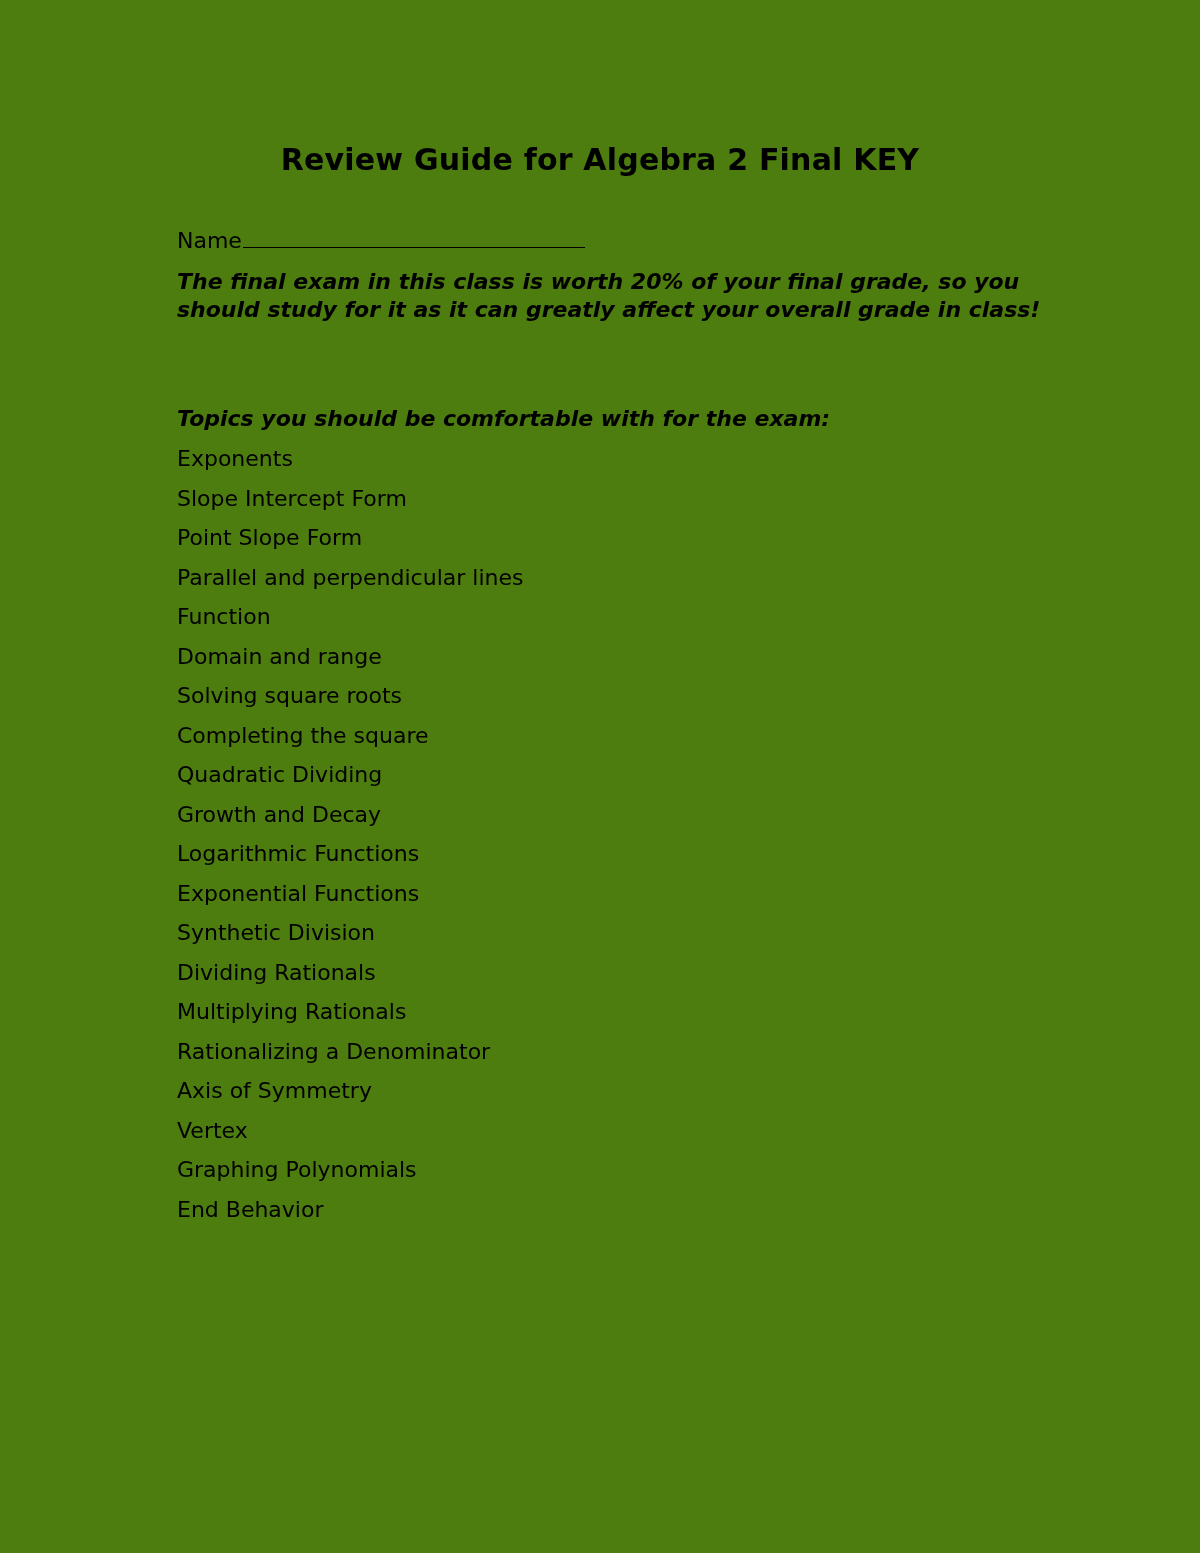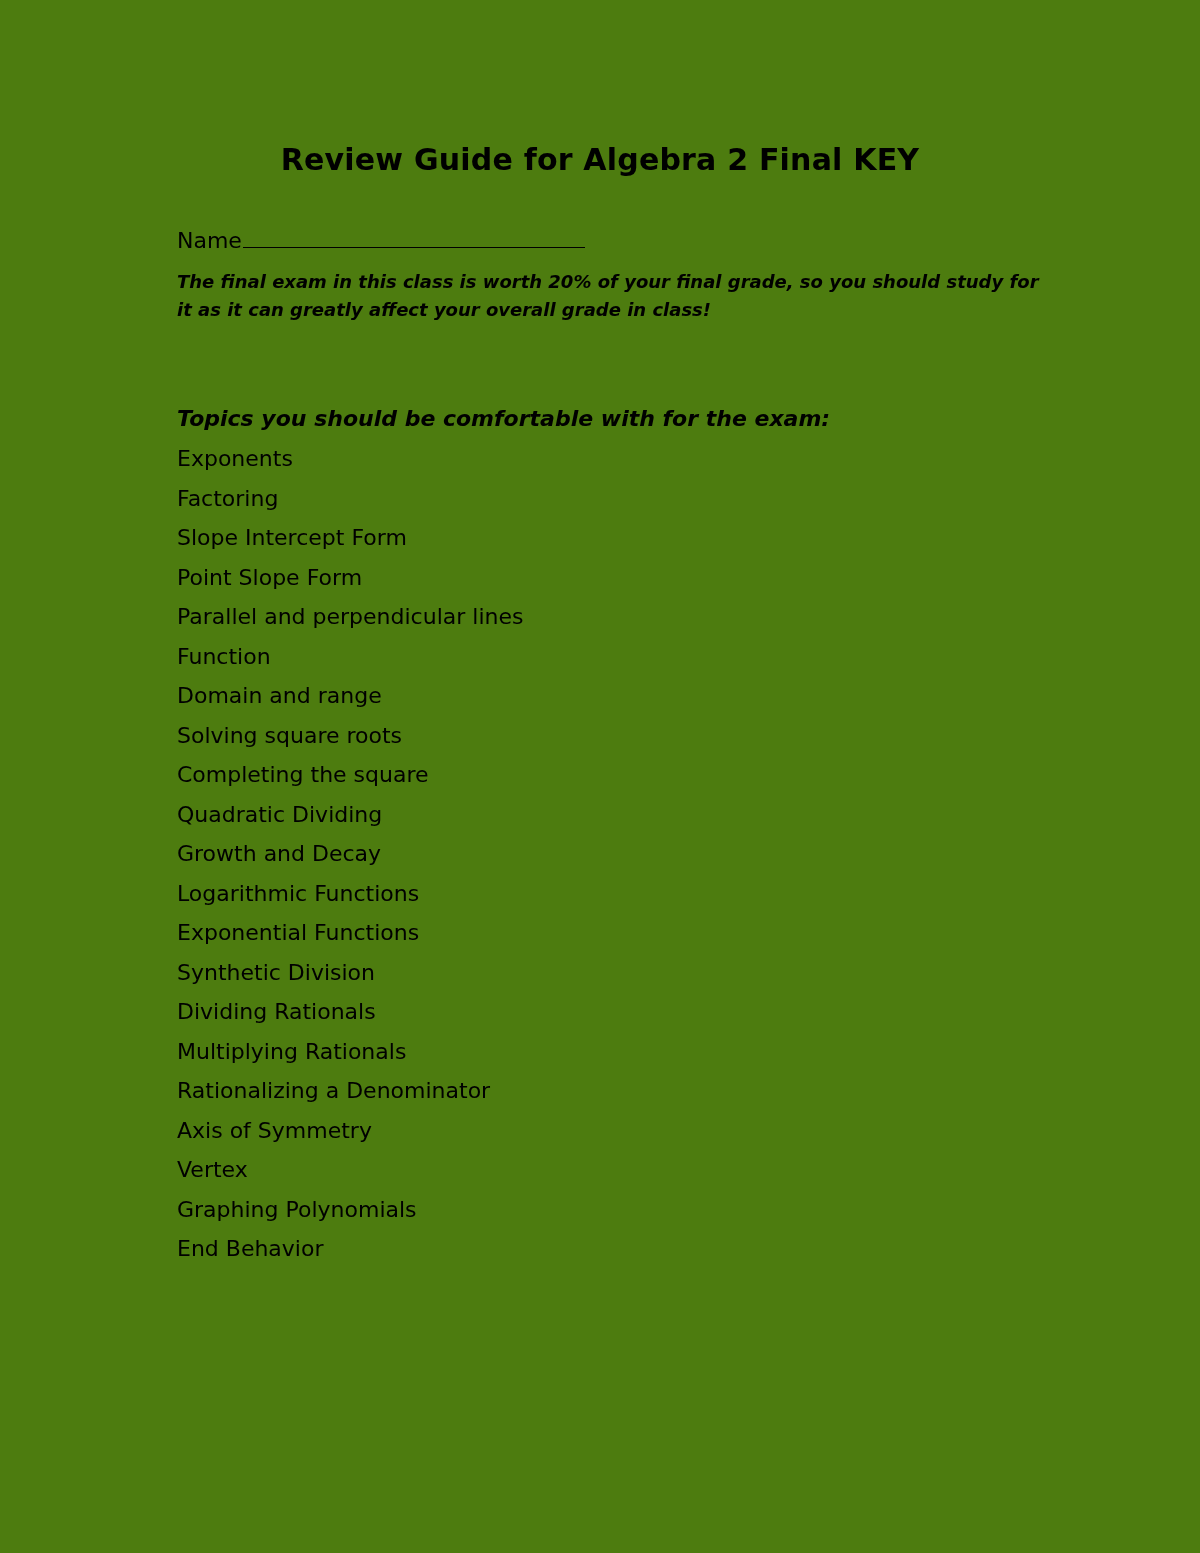--- a/index.html
+++ b/index.html
@@ -49,21 +49,21 @@
       border-bottom: 1.5px solid #000;
       height: 24px;
       vertical-align: baseline;
       margin-left: 1px;
     }
     .intro {
       position: absolute;
       left: 177px;
       top: 268px;
       width: 880px;
-      font-size: 18px;
+      font-size: 22px;
       line-height: 27.5px;
       font-weight: bold;
       font-style: italic;
     }
     .topics-heading {
       position: absolute;
       left: 177px;
       top: 405px;
       font-size: 22px;
       line-height: 28px;
@@ -95,21 +95,20 @@
   <div class="name-row">
     <span>Name</span><span class="name-line"></span>
   </div>
 
   <div class="intro">The final exam in this class is worth 20% of your final grade, so you should study for it as it can greatly affect your overall grade in class!</div>
 
   <div class="topics-heading">Topics you should be comfortable with for the exam:</div>
 
   <ul class="topics">
     <li>Exponents</li>
-    <li>Factoring</li>
     <li>Slope Intercept Form</li>
     <li>Point Slope Form</li>
     <li>Parallel and perpendicular lines</li>
     <li>Function</li>
     <li>Domain and range</li>
     <li>Solving square roots</li>
     <li>Completing the square</li>
     <li>Quadratic Dividing</li>
     <li>Growth and Decay</li>
     <li>Logarithmic Functions</li>

